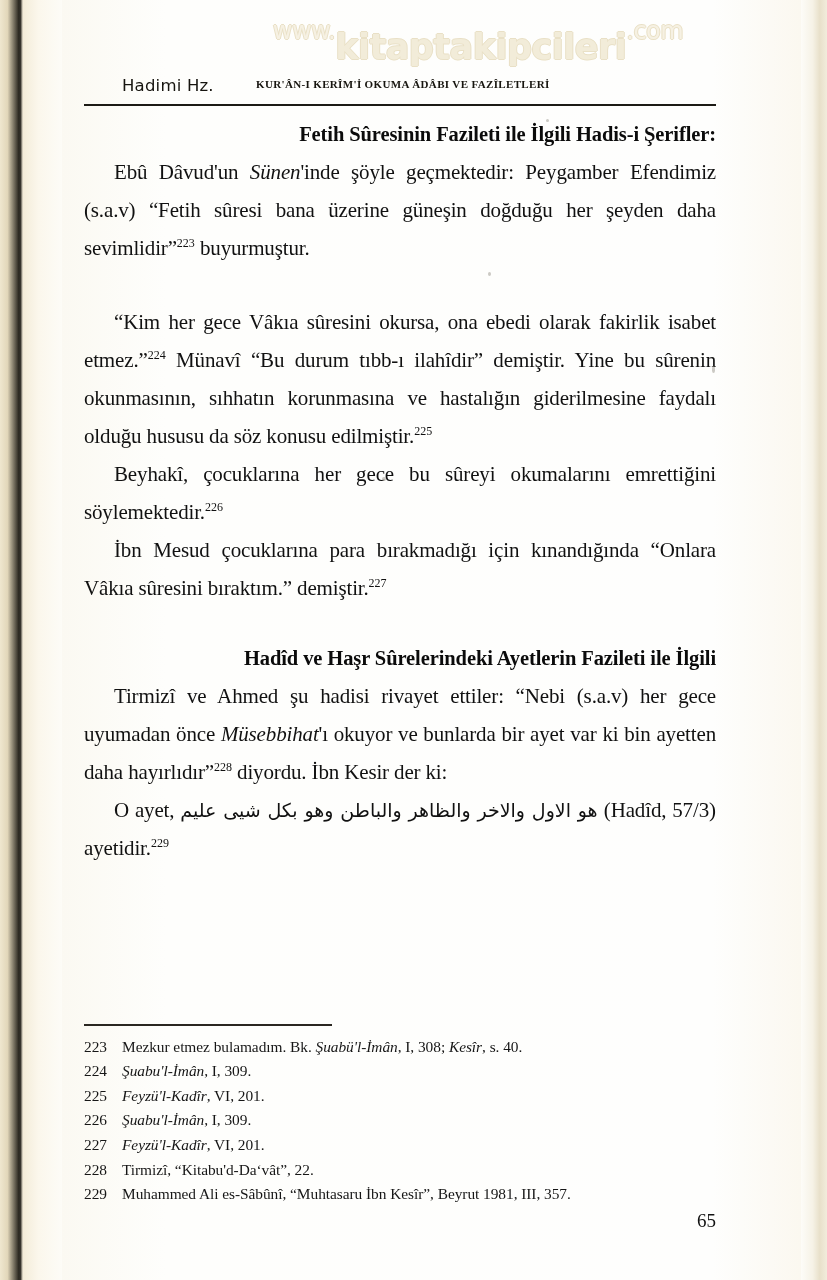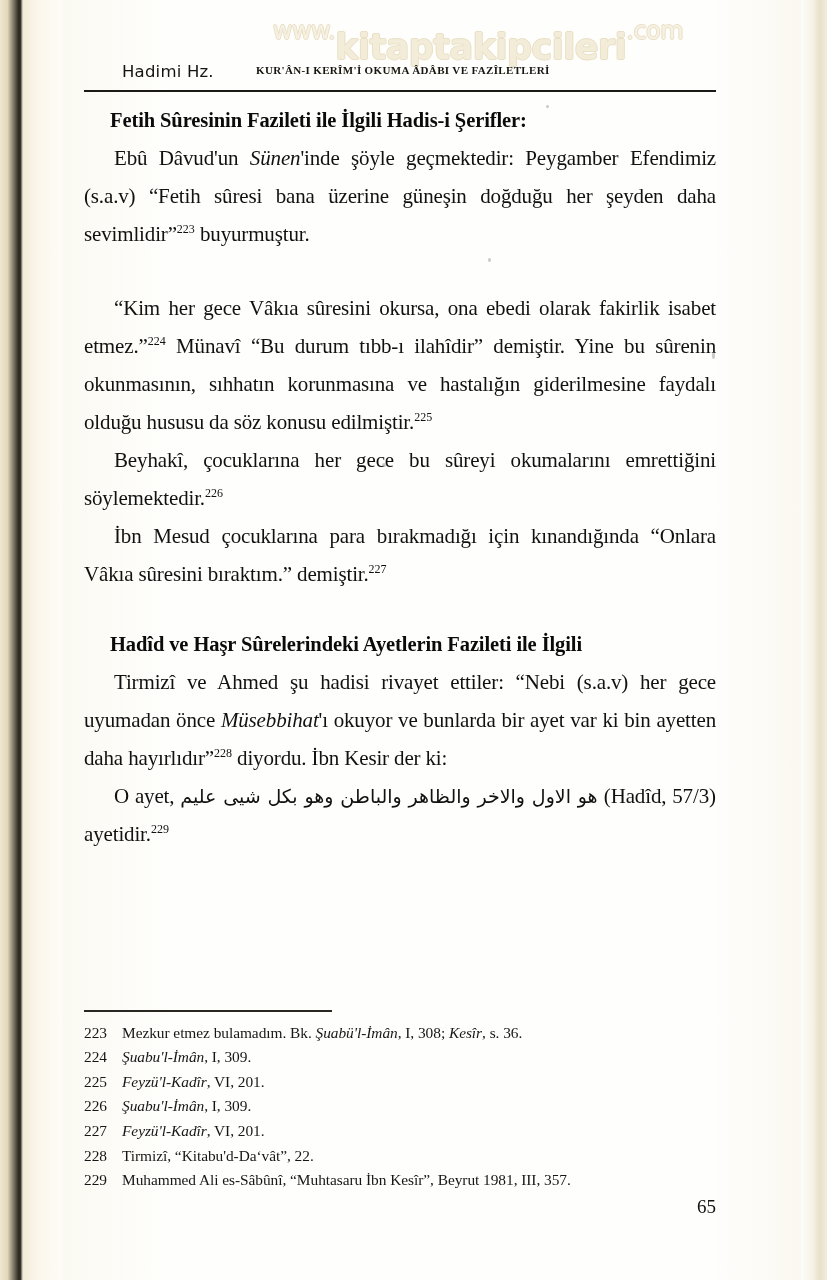--- a/index.html
+++ b/index.html
@@ -56,21 +56,21 @@
     text-shadow:
        1px 0 0 #e9e0c6, -1px 0 0 #e9e0c6,
        0 1px 0 #e9e0c6, 0 -1px 0 #e9e0c6;
   }
   #watermark .wm-small { font-size: 24px; color: #f6f1e3; }
   #watermark .wm-big   { font-size: 35px; font-weight: bold; color: #f2ecd9; margin-top: 32px; }
 
   
   #content {
     position: absolute;
-    left: 84px; top: 0;
+    left: 84px; top: 14px;
     width: 632px; height: 1148px;
   }
 
   
   #runhead {
     position: absolute;
     left: 0; top: 62px;
     width: 632px; height: 30px;
   }
   #runhead-author {
@@ -105,20 +105,21 @@
   }
   .heading {
     font-weight: bold;
     font-size: 20.5px;
     line-height: 30px;
     margin: 0 0 4px 0;
     padding-left: 26px;
     text-indent: -0px;
     color: #0b0b0b;
     letter-spacing: -0.1px;
+    text-align: right;
   }
   .heading.wrap { padding-left: 0; }
   .heading.wrap .hl1 { display: block; padding-left: 26px; }
   .heading.wrap .hl2 { display: block; padding-left: 0; }
 
   p.para {
     margin: 0;
     font-size: 21px;
     line-height: 38px;
     text-align: justify;
@@ -222,21 +223,21 @@
         </div>
         <p class="para"><span>Tirmizî ve Ahmed şu hadisi rivayet ettiler: “Nebi (s.a.v) her gece uyumadan önce </span><i>Müsebbihat</i><span>'ı okuyor ve bunlarda bir ayet var ki bin ayetten daha hayırlıdır”</span><sup class="fn">228</sup><span> diyordu. İbn Kesir der ki:</span></p>
         <p class="para"><span>O ayet, </span><span class="arabic">هو الاول والاخر والظاهر والباطن وهو بكل شيى عليم</span><span> (Hadîd, 57/3) ayetidir.</span><sup class="fn">229</sup></p>
       </div>
 
     <div id="footnotes">
       <div id="fn-rule"></div>
       <div id="fn-list">
           <div class="fn-row">
             <div class="fn-num">223</div>
-            <div class="fn-text"><span>Mezkur etmez bulamadım. Bk. </span><i>Şuabü'l-İmân</i><span>, I, 308; </span><i>Kesîr</i><span>, s. 36.</span></div>
+            <div class="fn-text"><span>Mezkur etmez bulamadım. Bk. </span><i>Şuabü'l-İmân</i><span>, I, 308; </span><i>Kesîr</i><span>, s. 40.</span></div>
           </div>
           <div class="fn-row">
             <div class="fn-num">224</div>
             <div class="fn-text"><i>Şuabu'l-İmân</i><span>, I, 309.</span></div>
           </div>
           <div class="fn-row">
             <div class="fn-num">225</div>
             <div class="fn-text"><i>Feyzü'l-Kadîr</i><span>, VI, 201.</span></div>
           </div>
           <div class="fn-row">

